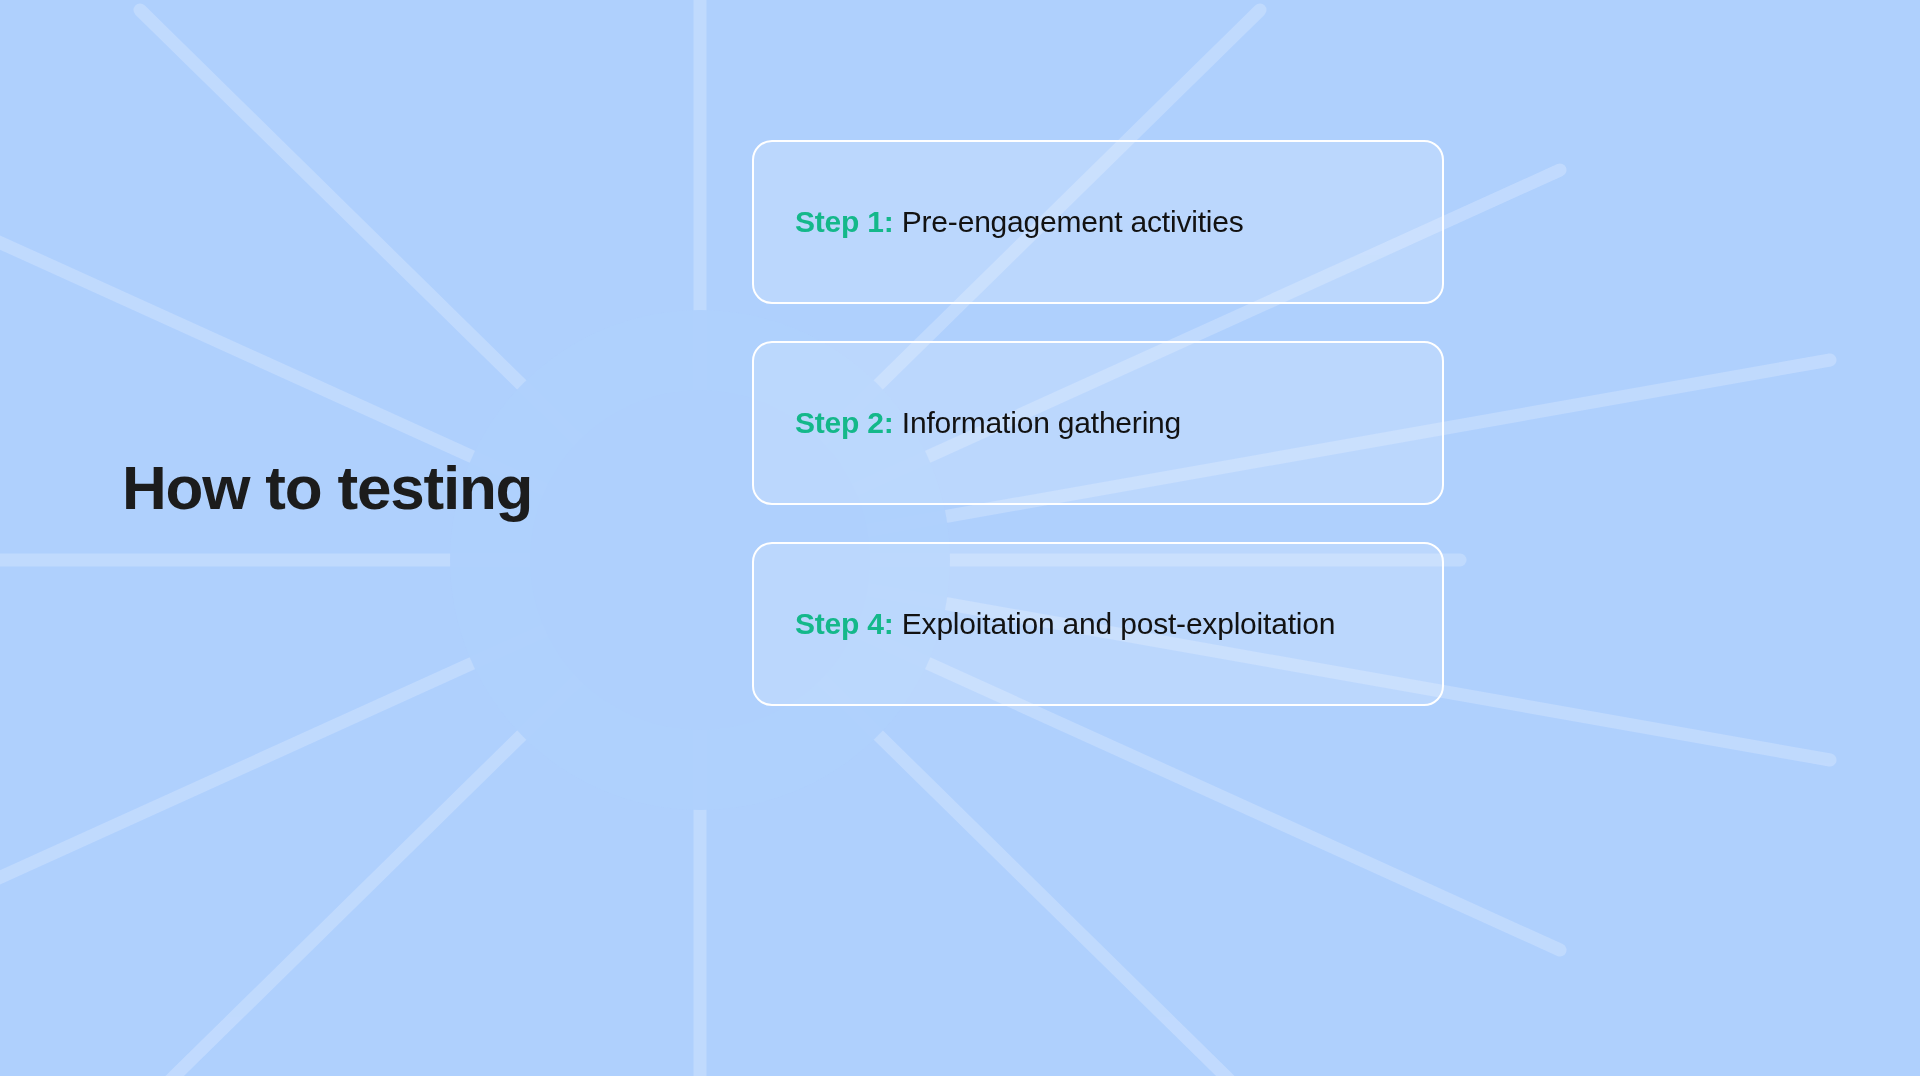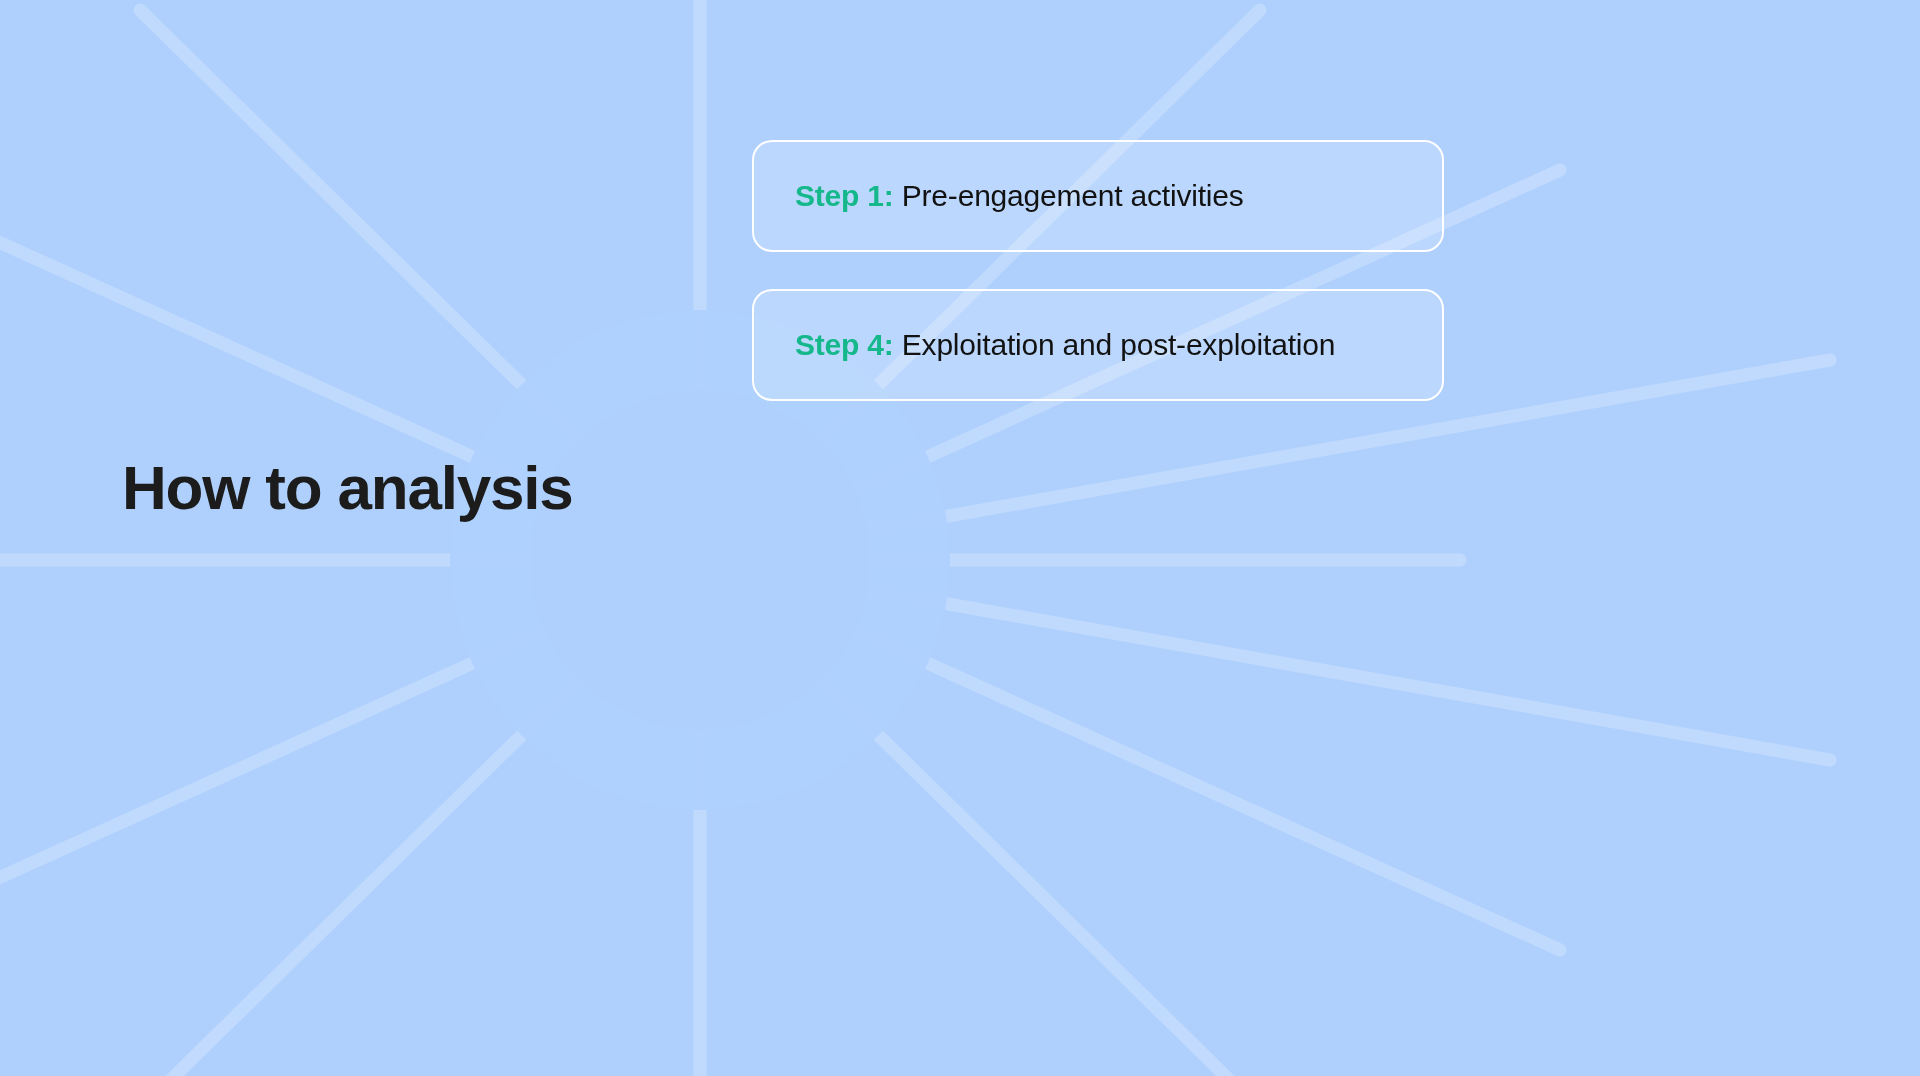--- a/index.html
+++ b/index.html
@@ -59,21 +59,21 @@
     left: 752px;
     top: 140px;
     width: 692px;
     display: flex;
     flex-direction: column;
     gap: 37px;
   }
 
   .step-card {
     box-sizing: border-box;
-    height: 112px;
+    height: 164px;
     border: 2px solid #ffffff;
     border-radius: 20px;
     background: rgba(255, 255, 255, 0.16);
     display: flex;
     align-items: center;
     padding-left: 41px;
     padding-right: 36px;
   }
 
   .step-text {
@@ -114,32 +114,38 @@
         <line x1="700" y1="560" x2="-160" y2="950"></line>
         <line x1="700" y1="560" x2="1830" y2="360"></line>
         <line x1="700" y1="560" x2="1830" y2="760"></line>
       </g>
       <circle cx="700" cy="560" r="250" fill="#afd0fd" opacity="0.92"></circle>
       <circle cx="700" cy="560" r="170" fill="#afd0fd"></circle>
     </svg>
   </div>
 
   <h1 id="headline">
-    <span class="hl-line">How to analysis</span>
+    <span class="hl-line">How to testing</span>
   </h1>
 
   <div id="steps-list">
 
     <div class="step-card">
       <div class="step-text">
         <span class="step-label">Step 1:</span>
         <span class="step-desc">Pre-engagement activities</span>
       </div>
     </div>
 
+    <div class="step-card">
+      <div class="step-text">
+        <span class="step-label">Step 2:</span>
+        <span class="step-desc">Information gathering</span>
+      </div>
+    </div>
 
 
     <div class="step-card">
       <div class="step-text">
         <span class="step-label">Step 4:</span>
         <span class="step-desc">Exploitation and post-exploitation</span>
       </div>
     </div>
 
 

